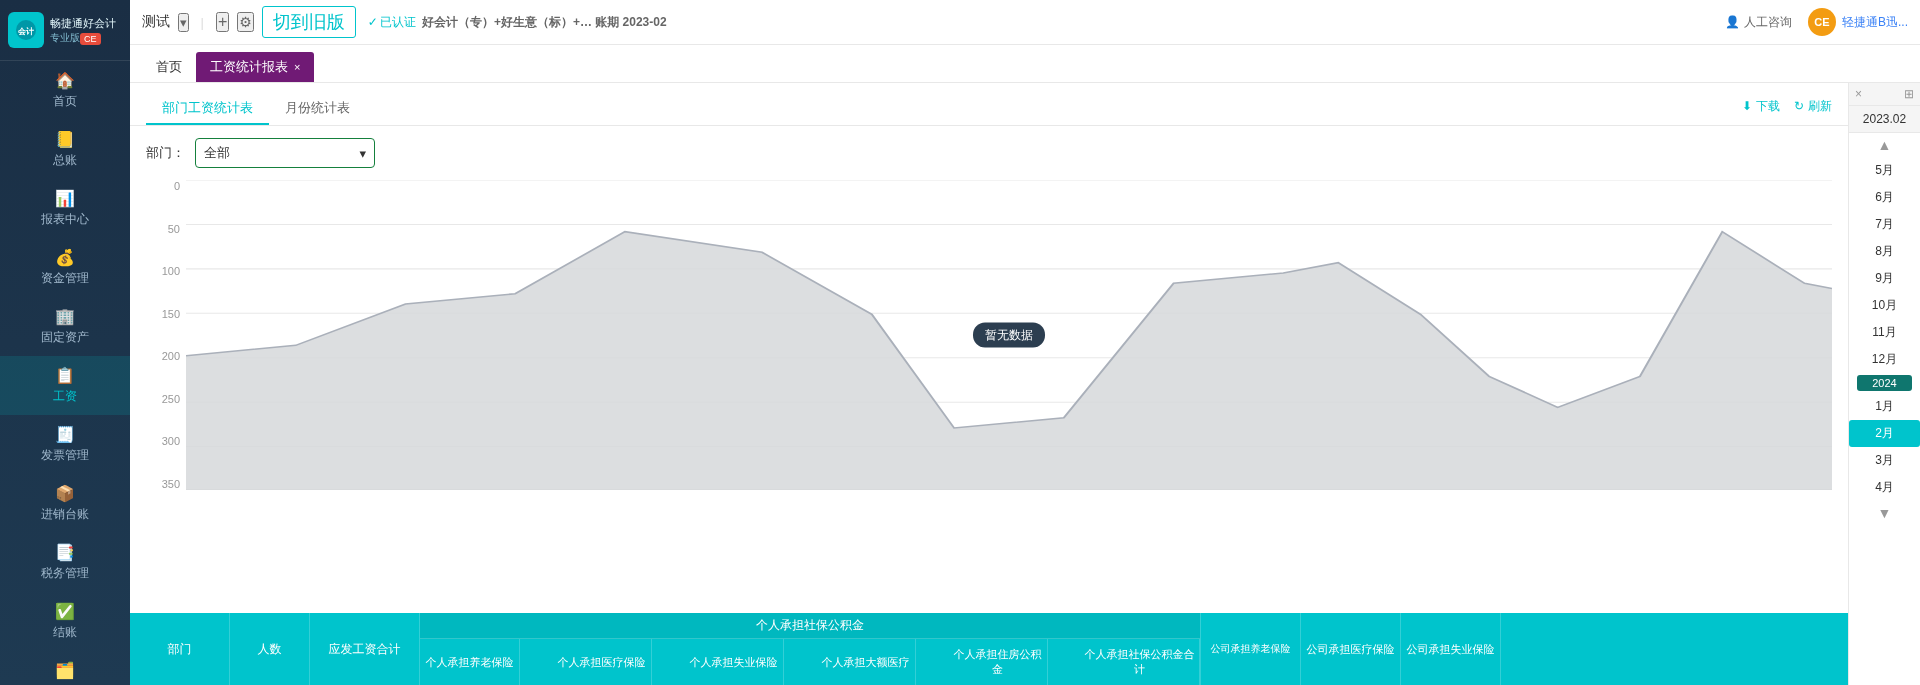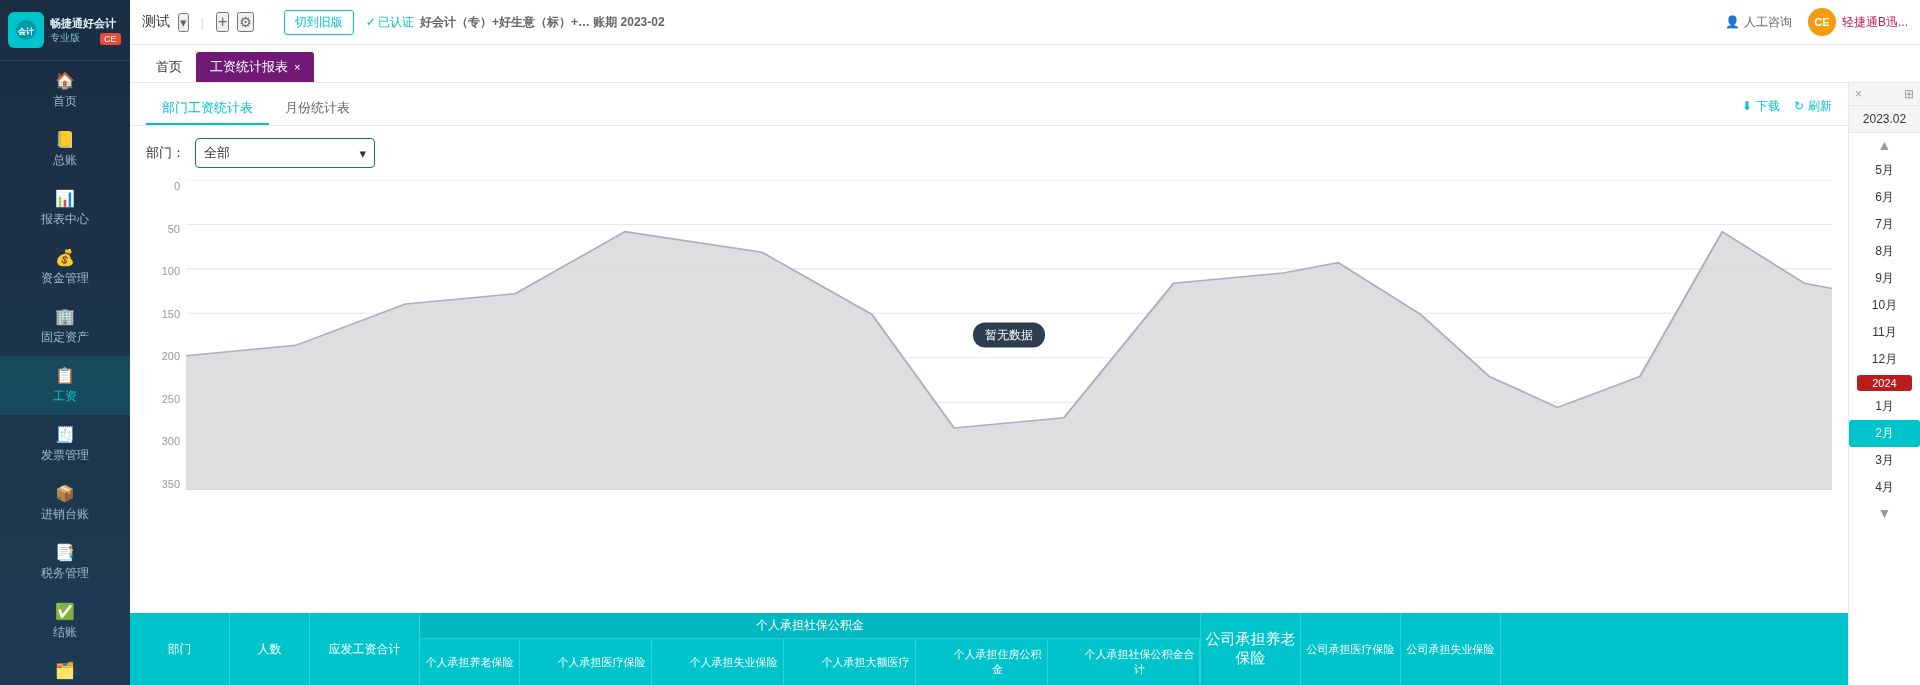--- a/index.html
+++ b/index.html
@@ -69,40 +69,40 @@
       color: #666; cursor: pointer; font-size: 13px;
     }
     .topbar-sep { color: #ddd; margin: 0 4px; }
     .topbar-add-btn {
       color: #666; cursor: pointer; font-size: 16px; line-height: 1;
     }
     .topbar-settings-btn { color: #666; cursor: pointer; font-size: 14px; }
     .topbar-switch-btn {
       border: 1px solid #00c4cc; color: #00c4cc;
       background: white; padding: 3px 10px;
-      border-radius: 3px; cursor: pointer; font-size: 12px; margin-left: 22px;
+      border-radius: 3px; cursor: pointer; font-size: 18px;
     }
     .topbar-status {
       display: flex; align-items: center; gap: 6px; margin-left: 4px;
     }
     .status-certified { color: #00c4cc; font-size: 12px; display: flex; align-items: center; gap: 2px; }
     .status-tag { color: #666; font-size: 12px; font-weight: bold; }
     .topbar-right {
       margin-left: auto; display: flex; align-items: center; gap: 16px;
     }
     .topbar-support { color: #666; font-size: 12px; display: flex; align-items: center; gap: 4px; cursor: pointer; }
     .topbar-user {
       display: flex; align-items: center; gap: 6px; cursor: pointer;
     }
     .user-avatar {
       width: 28px; height: 28px; border-radius: 50%;
       background: #f39c12; display: flex; align-items: center; justify-content: center;
       color: white; font-size: 11px; font-weight: bold;
     }
-    .user-name { font-size: 12px; color: #be185d; }
+    .user-name { font-size: 12px; color: #3b82f6; }
 
     
     .tabbar {
       background: white;
       height: 38px;
       display: flex;
       align-items: flex-end;
       padding: 0 12px;
       border-bottom: 1px solid #e8e8e8;
       flex-shrink: 0;
@@ -299,43 +299,43 @@
       cursor: pointer;
       color: #333;
       font-size: 12px;
     }
     .date-item.active {
       background: #00c4cc;
       color: white;
       border-radius: 3px;
     }
     .date-year-badge {
-      background: #b91c1c;
+      background: #0f766e;
       color: white;
       font-size: 11px;
       padding: 2px 6px;
       border-radius: 3px;
       margin: 2px 8px;
       text-align: center;
     }
   </style>
 </head>
 <body>
 
 <div class="sidebar">
   <div class="sidebar-logo">
     <div class="sidebar-logo-icon">
       <svg width="22" height="22" viewBox="0 0 22 22">
         <circle cx="11" cy="11" r="10" fill="#0097a7"></circle>
         <text x="11" y="15" text-anchor="middle" fill="white" font-size="8" font-weight="bold">会计</text>
       </svg>
     </div>
     <div style="display:flex;flex-direction:column;">
-      <span style="font-size:11px;color:#e0f4f8;font-weight:bold;">畅捷通好会计</span>
-      <div style="display:flex;gap:20px;align-items:center;">
+      <span style="font-size:11px;color:#e0f4f8;font-weight:normal;">畅捷通好会计</span>
+      <div style="display:flex;gap:0;align-items:center;">
         <span style="font-size:10px;color:#80b8cc;">专业版</span>
         <span class="sidebar-logo-badge">CE</span>
       </div>
     </div>
   </div>
   <nav class="sidebar-nav">
     <div class="sidebar-item">
       <span class="sidebar-item-icon">🏠</span>
       <span class="sidebar-item-label">首页</span>
     </div>
@@ -501,21 +501,21 @@
           <div class="th-group-cells">
             <div class="th-cell" style="width:100px; font-size:11px;">个人承担养老保险</div>
             <div class="th-cell" style="width:100px; font-size:11px;">个人承担医疗保险</div>
             <div class="th-cell" style="width:100px; font-size:11px;">个人承担失业保险</div>
             <div class="th-cell" style="width:100px; font-size:11px;">个人承担大额医疗</div>
             <div class="th-cell" style="width:100px; font-size:11px;">个人承担住房公积金</div>
             <div class="th-cell" style="width:120px; font-size:11px;">个人承担社保公积金合计</div>
           </div>
         </div>
 
-        <div class="th-cell" style="width:100px; font-size:15px; min-height:48px; flex-direction:column; justify-content:center;">公司承担养老保险</div>
+        <div class="th-cell" style="width:100px; font-size:10px; min-height:48px; flex-direction:column; justify-content:center;">公司承担养老保险</div>
         <div class="th-cell" style="width:100px; font-size:11px; min-height:48px; flex-direction:column; justify-content:center;">公司承担医疗保险</div>
         <div class="th-cell" style="width:100px; font-size:11px; min-height:48px; flex-direction:column; justify-content:center;">公司承担失业保险</div>
       </div>
 
     </div>
 
     <div class="date-panel">
       <div style="display:flex;align-items:center;justify-content:space-between;padding:4px 6px;border-bottom:1px solid #e8e8e8;background:#f5f5f5;">
         <button style="background:none;border:none;cursor:pointer;font-size:12px;color:#999;">×</button>
         <button style="background:none;border:none;cursor:pointer;font-size:12px;color:#999;">⊞</button>

